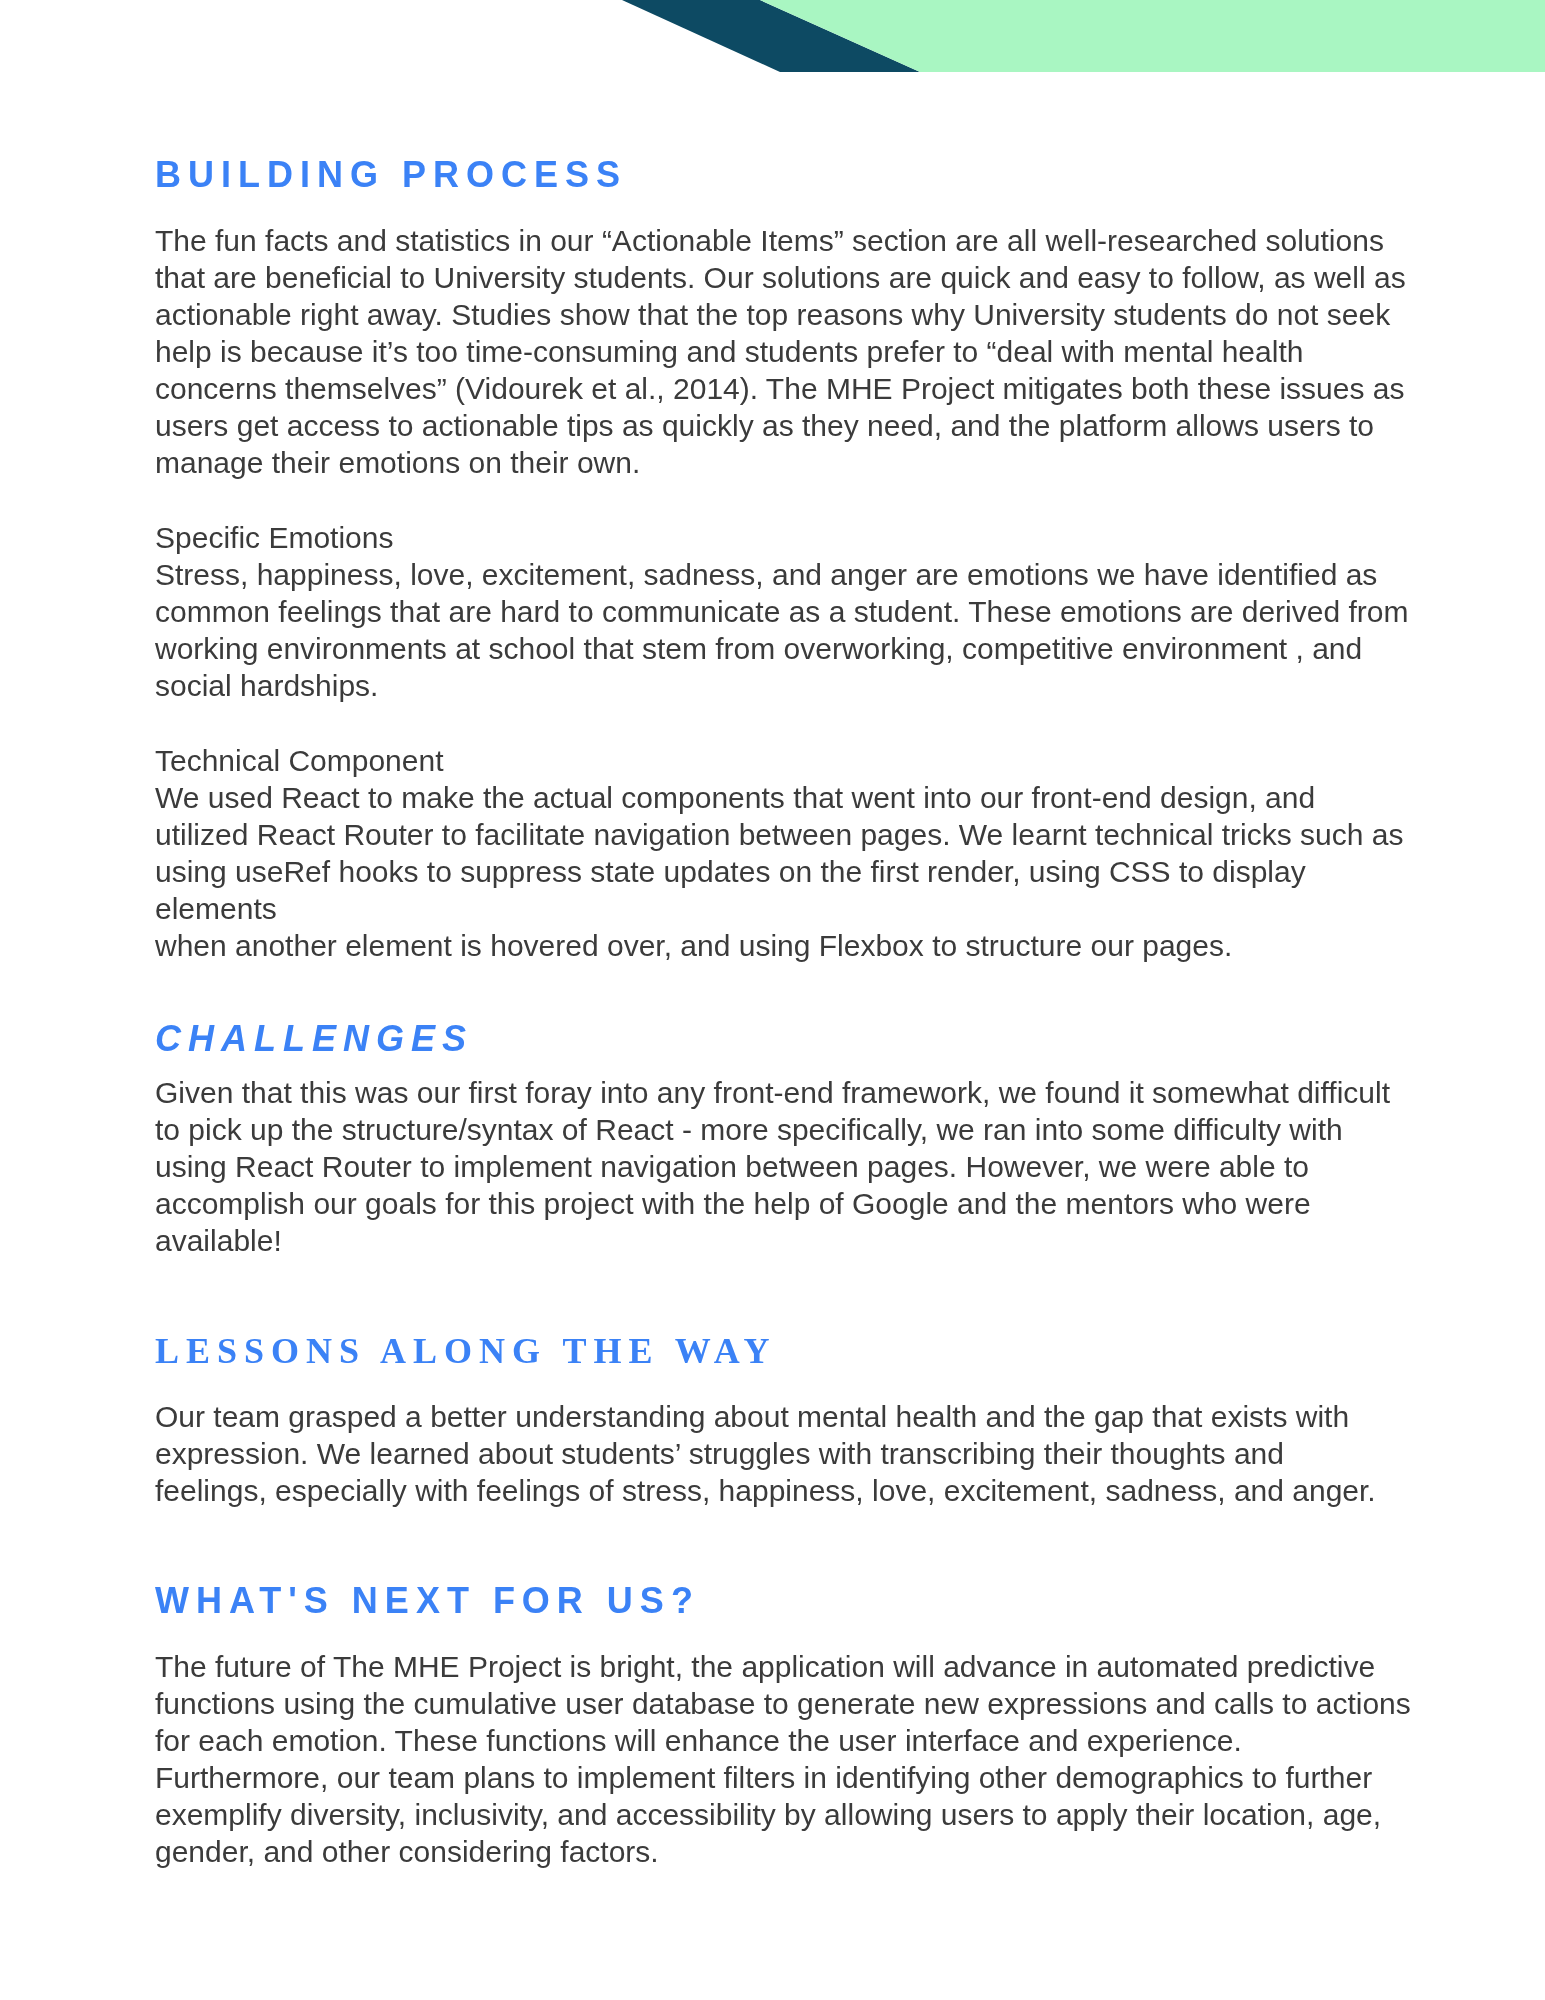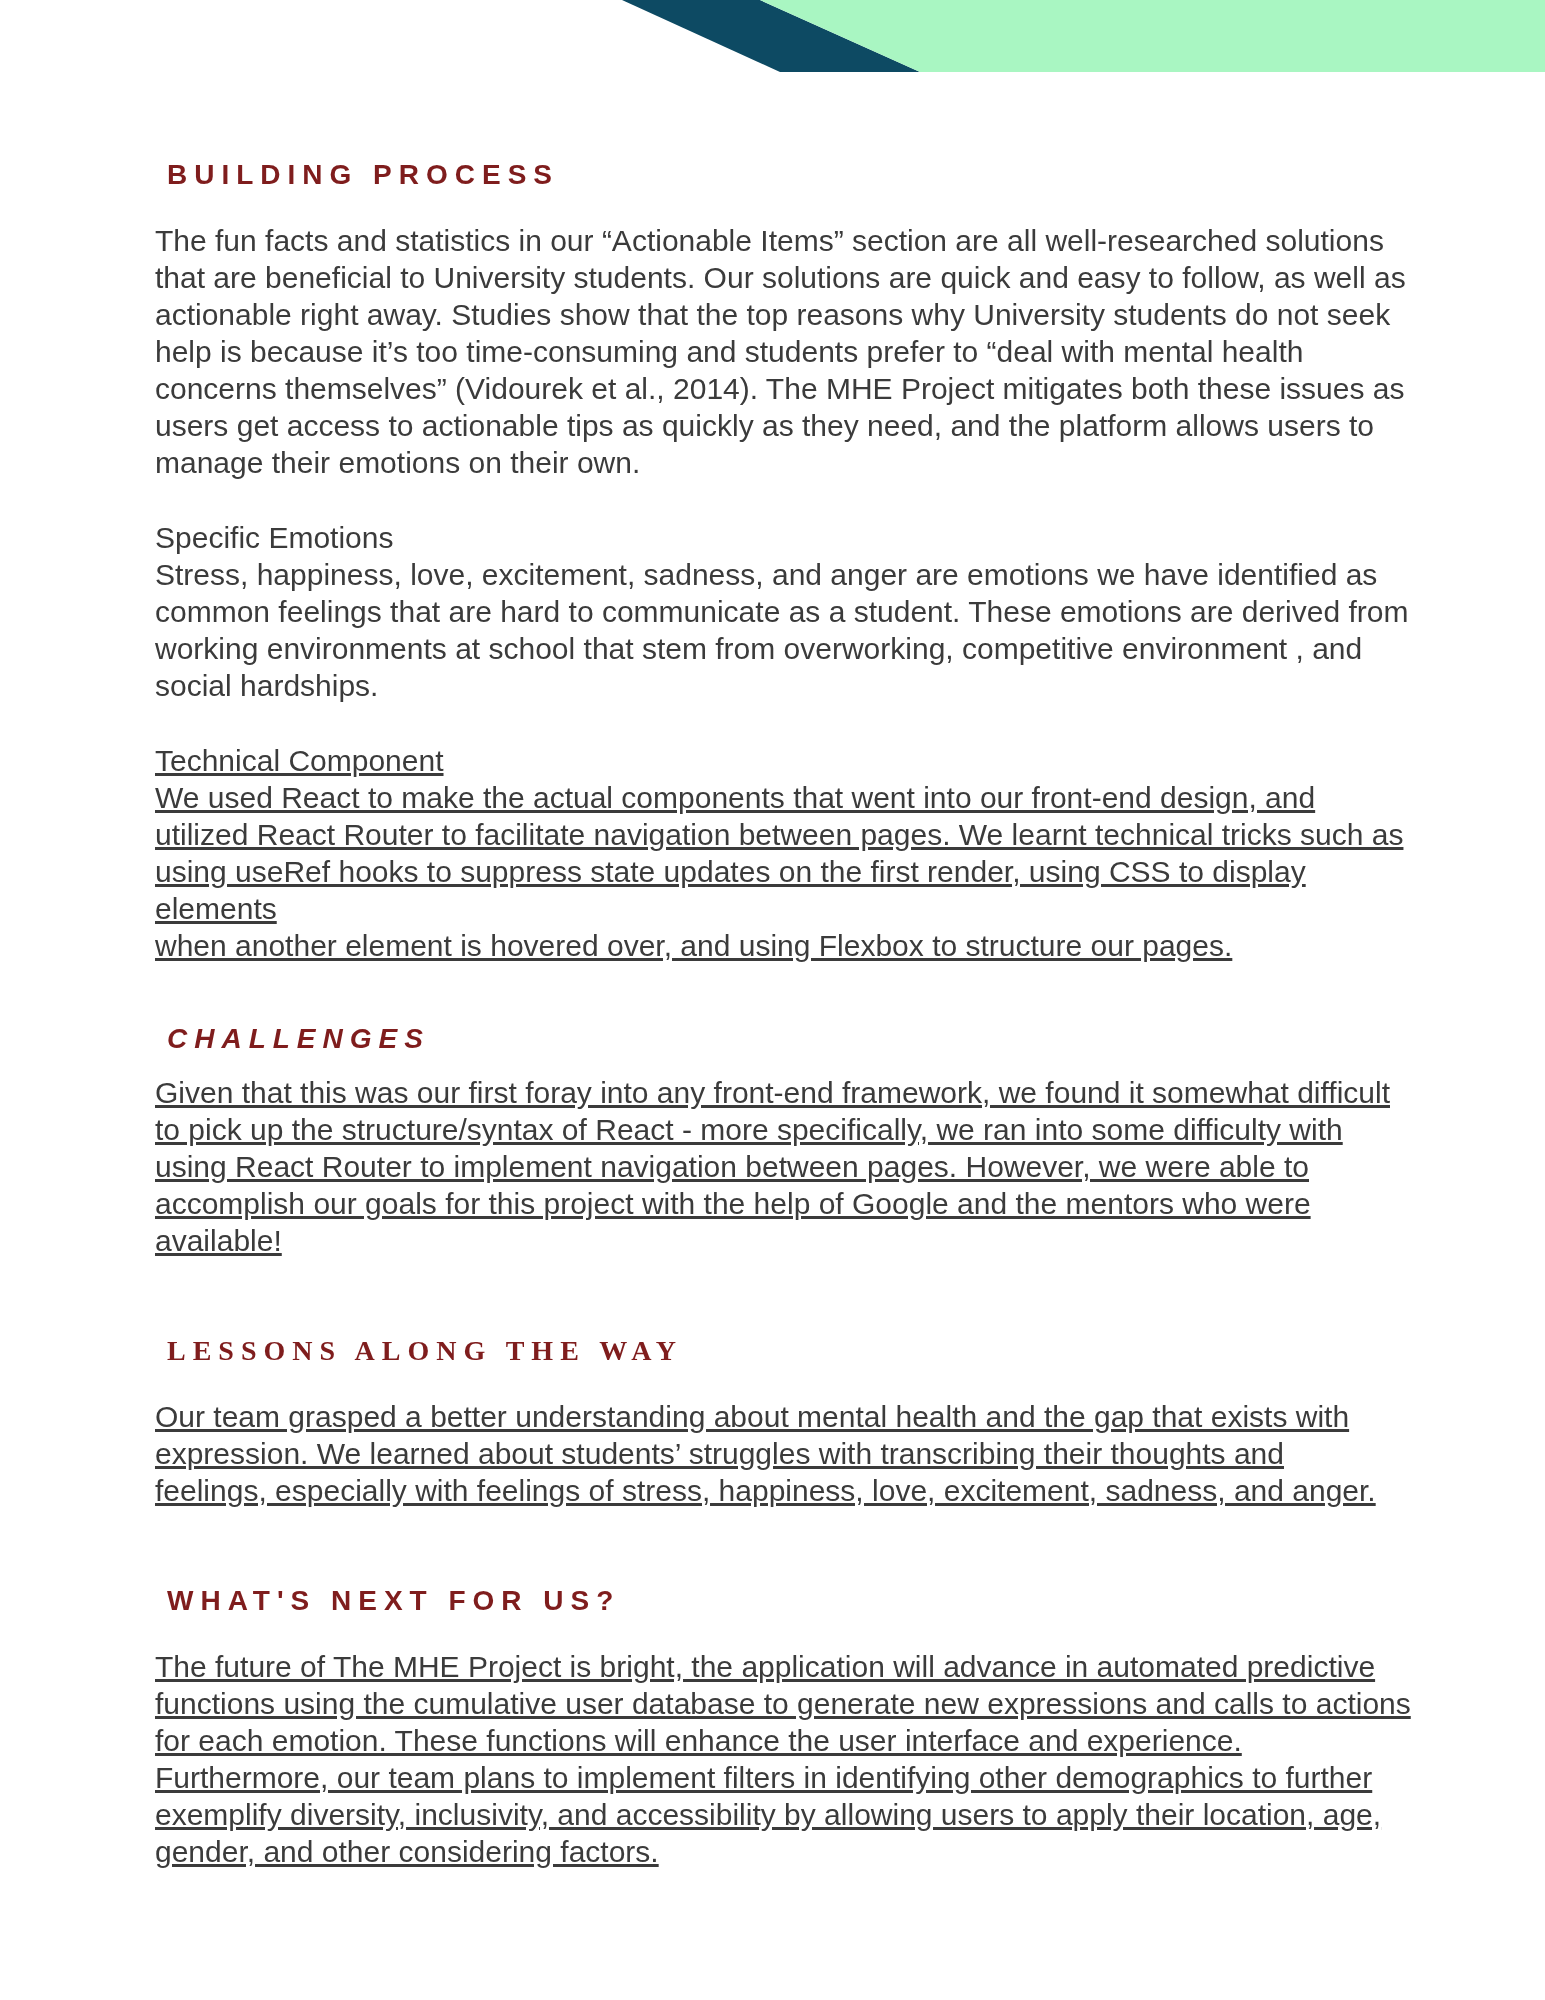--- a/index.html
+++ b/index.html
@@ -23,37 +23,37 @@
   }
   .content {
     position: absolute;
     top: 72px;
     left: 0;
     width: 1545px;
     padding: 0 110px 0 155px;
     box-sizing: border-box;
   }
   h2.section-heading {
-    font-size: 28px;
+    font-size: 36px;
     line-height: 34px;
     font-weight: 700;
     letter-spacing: 7px;
-    color: #7f1d1d;
-    margin: 12px;
+    color: #3b82f6;
+    margin: 0;
   }
   .para {
     font-size: 30px;
     line-height: 37px;
     font-weight: 400;
     color: #3b3b3b;
     margin: 0 0 38px 0;
     white-space: pre-line;
     max-width: 1290px;
   }
-  .para:last-child { margin-bottom: 0; text-decoration: underline; }
+  .para:last-child { margin-bottom: 0; }
   section.s1 h2 { margin-top: 86px; margin-bottom: 30px; }
   section.s2 h2 { margin-top: 58px; margin-bottom: 18px; font-style: italic; }
   section.s3 h2 { margin-top: 75px; margin-bottom: 30px; font-family: Liberation Serif, serif; }
   section.s4 h2 { margin-top: 75px; margin-bottom: 30px; }
 </style>
 </head>
 <body>
 
 <div>
 

